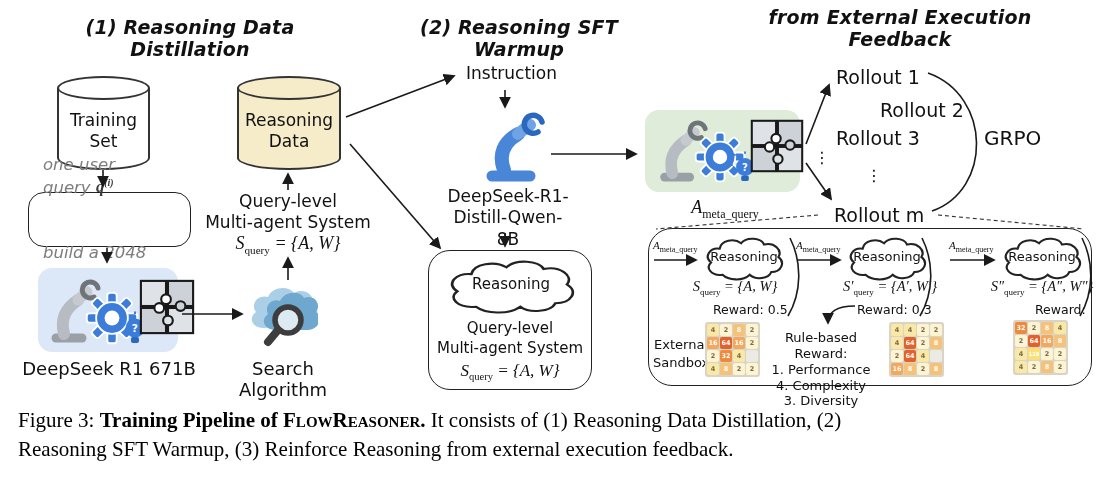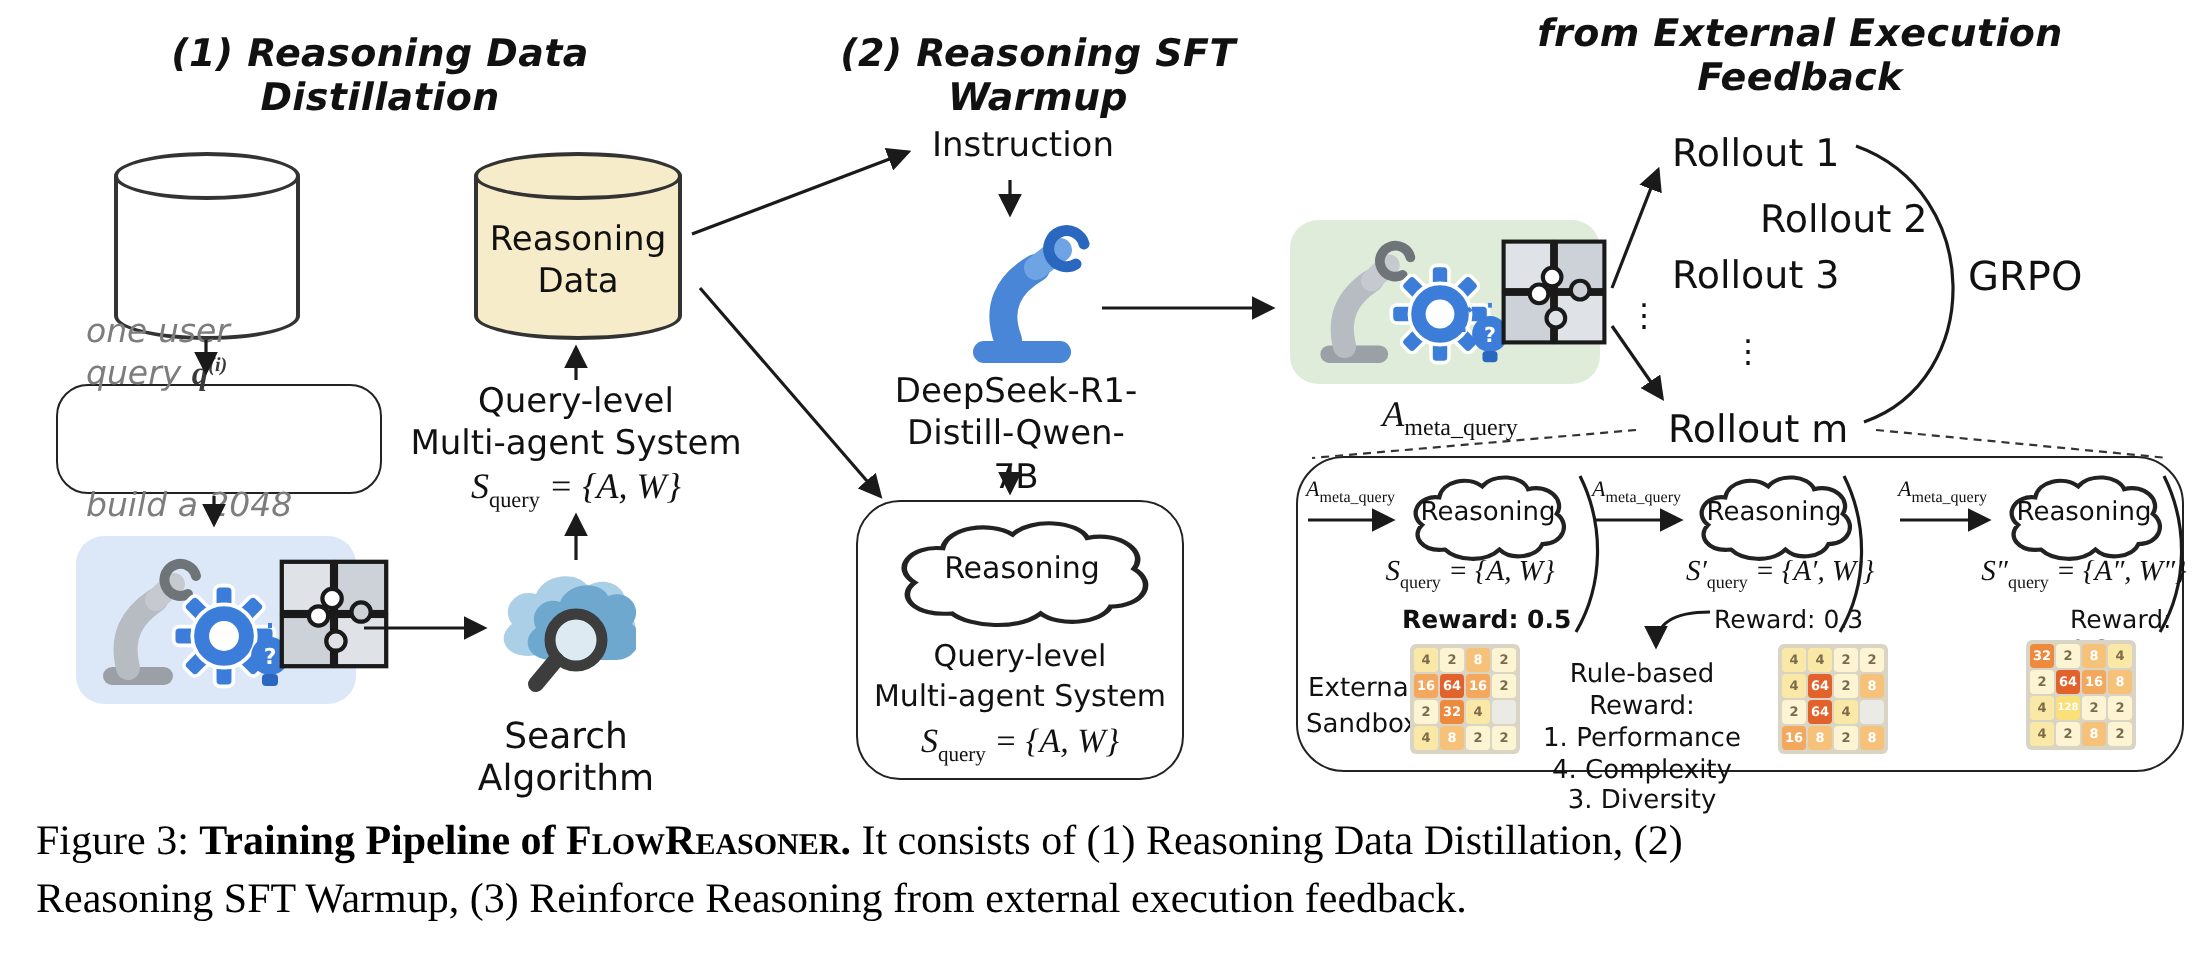--- a/index.html
+++ b/index.html
@@ -115,20 +115,21 @@
     <div class="abs sec-title ctr" style="left:40px;top:16px;width:300px;">(1) Reasoning Data Distillation</div>
     <div class="abs sec-title ctr" style="left:388px;top:16px;width:262px;">(2) Reasoning SFT Warmup</div>
     <div class="abs sec-title ctr" style="left:720px;top:6px;width:360px;">
       <div>from External Execution Feedback</div>
     </div>
 
     <div class="cyl white" style="left:57px;top:76px;width:93px;height:94px;">
       <div class="cyl-bot"></div>
       <div class="cyl-body"></div>
       <div class="cyl-top"></div>
+      <div class="cyl-label" style="padding:0 14px;">Training Set</div>
     </div>
 
     <div class="round-box query-box" style="left:28px;top:192px;width:163px;height:55px;">
       <div><span>one user query</span>&nbsp;<span class="mq"><i>q</i><sup>(i)</sup></span></div>
       <div>build a 2048 game</div>
     </div>
 
     <div class="icon-box blue" style="left:38px;top:268px;width:140px;height:84px;">
       <svg class="abs" style="left:4px;top:6px;" width="62" height="72" viewBox="0 0 62 72">
         <path d="M14,64 L40,64" stroke="#9aa0a6" stroke-width="9" stroke-linecap="round" fill="none"></path>
@@ -170,20 +171,21 @@
           <rect x="31" y="3" width="26" height="26" fill="#cdd1d8"></rect>
           <rect x="3" y="31" width="26" height="26" fill="#cdd1d8"></rect>
           <rect x="31" y="31" width="26" height="26" fill="#dfe2e7"></rect>
           <circle cx="29" cy="22" r="5" fill="#fff"></circle>
           <circle cx="22" cy="31" r="5" fill="#fff"></circle>
           <circle cx="44" cy="29" r="5" fill="#cdd1d8"></circle>
           <circle cx="31" cy="44" r="5" fill="#dfe2e7"></circle>
         </g>
       </svg>
     </div>
+    <div class="abs lbl ctr" style="left:18px;top:358px;width:182px;">DeepSeek R1 671B</div>
 
     <svg class="abs" style="left:246px;top:282px;" width="72" height="70" viewBox="0 0 72 70">
       <path d="M18,46 C6,46 2,36 10,30 C4,22 12,12 22,15 C26,5 42,3 48,11 C58,5 70,13 66,23 C76,28 72,42 60,42 Z" fill="#abcfe6"></path>
       <path d="M30,48 C18,48 14,38 22,32 C18,24 26,16 34,19 C38,9 54,8 58,16 C68,12 76,22 70,30 C78,36 72,48 62,48 Z" fill="#6fa8cf"></path>
       <circle cx="42" cy="38" r="13" fill="#dcebf2" stroke="#3d3d3d" stroke-width="5.5"></circle>
       <path d="M32,48 L22,60" stroke="#3d3d3d" stroke-width="8" stroke-linecap="round"></path>
     </svg>
     <div class="abs lbl ctr" style="left:212px;top:358px;width:142px;">Search Algorithm</div>
 
     <div class="abs ctr" style="left:203px;top:191px;width:170px;line-height:1.22;">
@@ -203,21 +205,21 @@
 
     <div class="abs small-lbl" style="left:466px;top:63px;">Instruction</div>
     <svg class="abs" style="left:472px;top:110px;" width="78" height="74" viewBox="0 0 78 74">
       <path d="M20,66 L58,66" stroke="#4a86d8" stroke-width="11" stroke-linecap="round"></path>
       <path d="M32,60 C26,44 32,32 46,24" stroke="#4a86d8" stroke-width="14" stroke-linecap="round" fill="none"></path>
       <path d="M46,24 C52,19 55,17 58,15" stroke="#6ea3e4" stroke-width="12" stroke-linecap="round" fill="none"></path>
       <path d="M70,12 a9,9 0 1 0 -4,10" stroke="#2a67be" stroke-width="5.5" fill="none" stroke-linecap="round"></path>
     </svg>
     <div class="abs small-lbl ctr" style="left:444px;top:186px;width:128px;line-height:1.25;">
       <div>DeepSeek-R1-</div>
-      <div>Distill-Qwen-7B</div>
+      <div>Distill-Qwen-8B</div>
     </div>
 
     <div class="ma-box" style="left:428px;top:250px;width:164px;height:140px;">
       <div class="cloud-wrap" style="left:12px;top:6px;width:140px;height:60px;">
         <svg viewBox="0 0 120 70" preserveAspectRatio="none">
           <path d="M30,58 C14,60 6,48 14,40 C4,32 12,18 26,20 C28,8 46,4 56,12 C64,2 84,4 88,14 C102,10 114,22 108,32 C118,40 112,54 98,54 C94,64 76,66 68,58 C58,68 38,66 30,58 Z" fill="#fff" stroke="#222" stroke-width="2.4"></path>
         </svg>
         <div class="cloud-text" style="font-size:15px;">Reasoning</div>
       </div>
       <div class="ctr" style="position:absolute;left:0;right:0;top:68px;line-height:1.3;font-size:15px;">
@@ -296,21 +298,21 @@
       </div>
       <div class="cloud-wrap" style="left:52px;top:6px;width:86px;height:48px;">
         <svg viewBox="0 0 120 70" preserveAspectRatio="none">
           <path d="M30,58 C14,60 6,48 14,40 C4,32 12,18 26,20 C28,8 46,4 56,12 C64,2 84,4 88,14 C102,10 114,22 108,32 C118,40 112,54 98,54 C94,64 76,66 68,58 C58,68 38,66 30,58 Z" fill="#fff" stroke="#222" stroke-width="3"></path>
         </svg>
         <div class="cloud-text" style="font-size:13px;">Reasoning</div>
       </div>
       <div class="unit-math serif-math" style="left:30px;top:49px;width:112px;">
         <span>S</span><sub>query</sub> <span>= {A, W}</span>
       </div>
-      <div class="reward" style="left:52px;top:73px;font-weight:bold;">Reward: 0.5</div>
+      <div class="reward" style="left:64px;top:73px;">Reward: 0.5</div>
 
       <div class="agent-sm serif-math" style="left:147px;top:10px;">
         <span>A</span><sub>meta_query</sub>
       </div>
       <div class="cloud-wrap" style="left:195px;top:6px;width:86px;height:48px;">
         <svg viewBox="0 0 120 70" preserveAspectRatio="none">
           <path d="M30,58 C14,60 6,48 14,40 C4,32 12,18 26,20 C28,8 46,4 56,12 C64,2 84,4 88,14 C102,10 114,22 108,32 C118,40 112,54 98,54 C94,64 76,66 68,58 C58,68 38,66 30,58 Z" fill="#fff" stroke="#222" stroke-width="3"></path>
         </svg>
         <div class="cloud-text" style="font-size:13px;">Reasoning</div>
       </div>

